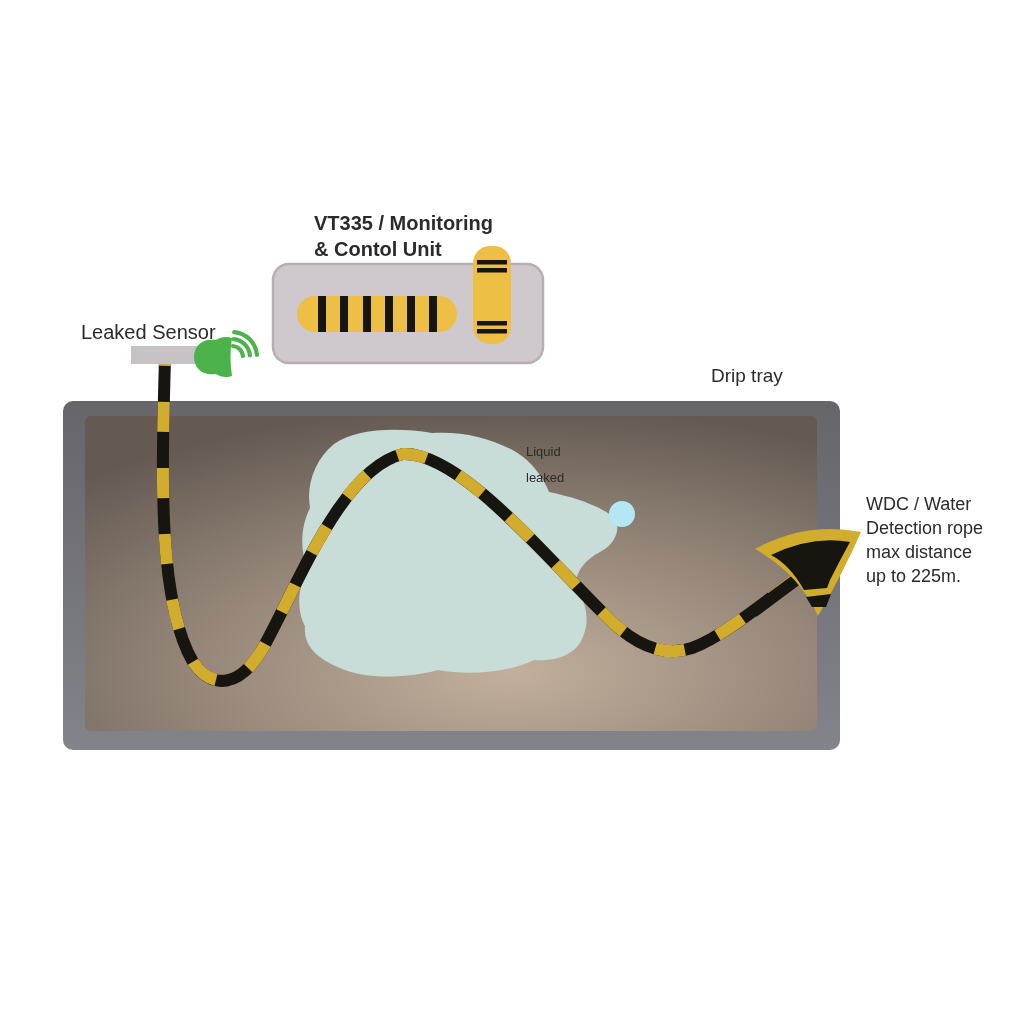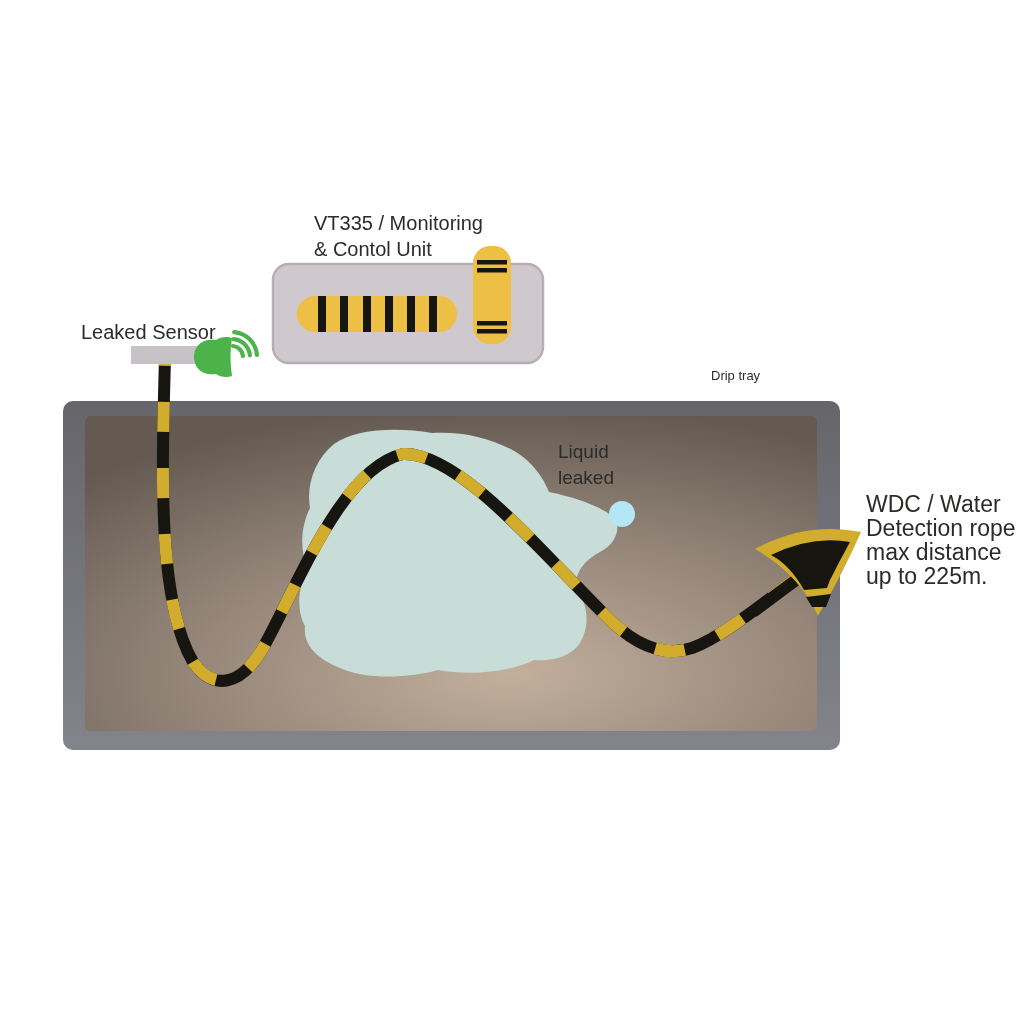--- a/index.html
+++ b/index.html
@@ -5,25 +5,25 @@
   html,body{margin:0;padding:0;background:#fff;}
   .canvas{
     position:relative;width:1024px;height:1024px;background:var(--background,#fff);
     font-family:"Liberation Sans",sans-serif;overflow:hidden;
   }
   .canvas svg{position:absolute;left:0;top:0;}
   .label{
     position:absolute;color:var(--text,#2b2b29);white-space:pre-line;
     font-family:"Liberation Sans",sans-serif;letter-spacing:0;
   }
-  .label-unit{left:314px;top:210px;font-size:20px;line-height:26px;}
+  .label-unit{left:314px;top:210px;font-size:20px;line-height:26px;font-weight:bold;}
   .label-sensor{left:81px;top:321px;font-size:20px;line-height:22px;}
-  .label-tray{left:711px;top:365px;font-size:13px;line-height:21px;}
-  .label-liquid{left:526px;top:439px;font-size:19px;line-height:26px;margin-left:32px;}
-  .label-wdc{left:866px;top:492px;font-size:23px;line-height:24px;}
+  .label-tray{left:711px;top:365px;font-size:19px;line-height:21px;}
+  .label-liquid{left:526px;top:439px;font-size:13px;line-height:26px;}
+  .label-wdc{left:866px;top:492px;font-size:18px;line-height:24px;}
 
   .tray-frame{fill:url(#frameGrad);}
   .tray-inner{fill:url(#innerGrad);}
   .puddle{fill:var(--puddle-blue);}
   .droplet{fill:var(--droplet-blue);}
   .rope-base{fill:none;stroke:var(--rope-black);stroke-width:12;}
   .rope-dash{fill:none;stroke:var(--rope-yellow);stroke-width:12;
              stroke-dasharray:30 36;stroke-dashoffset:22;}
   .rope-end{fill:none;stroke:var(--rope-black);stroke-width:12;}
   .sensor-bar{fill:var(--sensor-bar-gray);}

